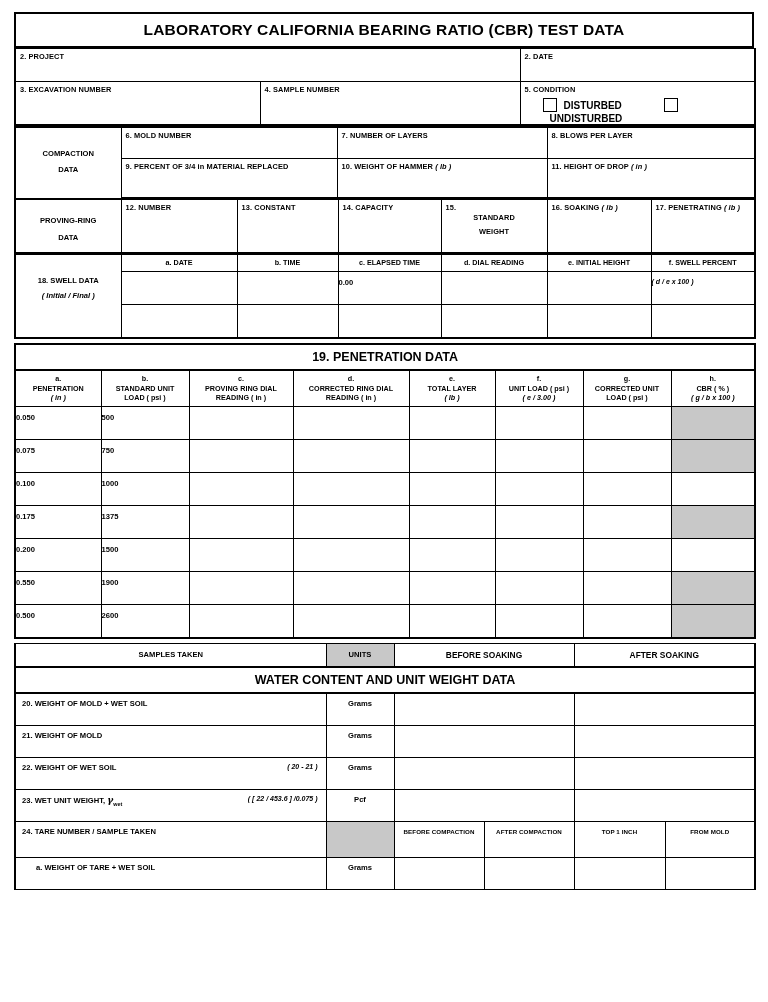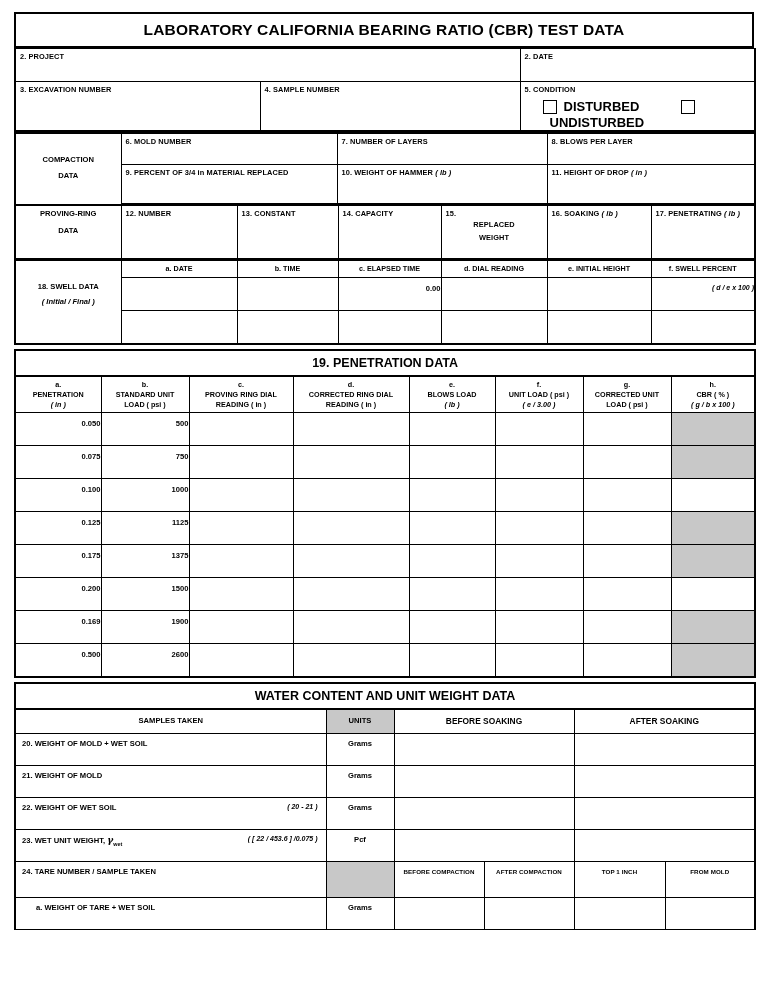--- a/index.html
+++ b/index.html
@@ -17,29 +17,29 @@
   .lbl .it{font-style:italic;font-weight:bold;}
   .ctr{text-align:center;}
   .shade{background:#c8c8c8;}
   .thk-t{border-top:2px solid #000;}
   .thk-b{border-bottom:2px solid #000;}
   .thk-l{border-left:2px solid #000;}
   .thk-r{border-right:2px solid #000;}
   .sec{font-size:12.5px;font-weight:bold;text-align:center;padding:5px 0 5px 0;}
   .ch{font-size:7.2px;font-weight:bold;text-align:center;line-height:1.35;padding:3px 2px 3px 2px;}
   .ch .it{font-style:italic;}
-  .dv{font-size:7.6px;font-weight:bold;text-align:right;padding:6px 0 5px 0;}
+  .dv{font-size:7.6px;font-weight:bold;text-align:left;padding:6px 0 5px 0;}
   .rw{height:21px;}
   .wc{font-size:7.6px;font-weight:bold;padding:5px 0 4px 6px;position:relative;}
   .wc .paren{position:absolute;right:8px;top:5px;font-style:italic;font-size:7px;}
   .wc .ind{padding-left:14px;display:inline-block;}
   .units{font-size:7.6px;font-weight:bold;text-align:center;padding:5px 0 4px 0;}
   .subh{font-size:6.2px;font-weight:bold;text-align:center;padding:6px 1px 5px 1px;letter-spacing:.1px;}
   .cbx{display:inline-block;width:12px;height:12px;border:1.4px solid #000;background:#fff;vertical-align:middle;}
-  .condrow{padding:4px 0 0 22px;font-size:13px;font-weight:bold;}
+  .condrow{padding:4px 0 0 22px;font-size:10px;font-weight:bold;}
   .condrow span.t{vertical-align:middle;padding:0 0 0 7px;}
   .gap{display:inline-block;width:42px;}
   .sub{font-size:5.4px;vertical-align:sub;}
   .gm{font-family:"DejaVu Serif", serif;font-style:italic;font-weight:bold;}
 </style>
 </head>
 <body>
 
 <div class="page">
 
@@ -130,37 +130,37 @@
         <col style="width:116px">
         <col style="width:101px">
         <col style="width:103px">
         <col style="width:106px">
         <col style="width:104px">
         <col style="width:104px">
       </colgroup>
     <tbody>
         <tr>
       <td class="thk-l thk-b" style="height:52px">
-        <div class="ctr" style="font-size:7.6px;font-weight:bold;line-height:2.2;">
+        <div class="ctr" style="font-size:7.6px;font-weight:bold;padding-top:13px;line-height:2.2;">
           <div>PROVING-RING</div>
           <div>DATA</div>
         </div>
       </td>
       <td class="thk-b">
         <div class="lbl">12. NUMBER</div>
       </td>
       <td class="thk-b">
         <div class="lbl">13. CONSTANT</div>
       </td>
       <td class="thk-b">
         <div class="lbl">14. CAPACITY</div>
       </td>
       <td class="thk-b">
         <div class="lbl">15.</div>
-        <div class="lbl ctr" style="padding:1px 0 0 0">REPLACED</div>
+        <div class="lbl ctr" style="padding:1px 0 0 0">STANDARD</div>
         <div class="lbl ctr" style="padding:4px 0 0 0">WEIGHT</div>
       </td>
       <td class="thk-b">
         <div class="lbl"><span>16.  SOAKING</span> <span class="it">( lb )</span></div>
       </td>
       <td class="thk-b thk-r">
         <div class="lbl"><span>17. PENETRATING</span> <span class="it">( lb )</span></div>
       </td>
     </tr>
   </tbody>
@@ -243,21 +243,21 @@
         <div>PROVING RING DIAL</div>
         <div>READING ( in )</div>
       </td>
       <td class="ch">
         <div>d.</div>
         <div>CORRECTED RING DIAL</div>
         <div>READING ( in )</div>
       </td>
       <td class="ch">
         <div>e.</div>
-        <div>BLOWS LOAD</div>
+        <div>TOTAL LAYER</div>
         <div class="it">( lb )</div>
       </td>
       <td class="ch">
         <div>f.</div>
         <div>UNIT LOAD  ( psi )</div>
         <div class="it">( e / 3.00 )</div>
       </td>
       <td class="ch">
         <div>g.</div>
         <div>CORRECTED UNIT</div>
@@ -295,51 +295,41 @@
           <td class="dv rw thk-l">0.100</td>
           <td class="dv rw">1000</td>
           <td class="rw"></td>
           <td class="rw"></td>
           <td class="rw"></td>
           <td class="rw"></td>
           <td class="rw"></td>
           <td class="rw thk-r"></td>
         </tr>
         <tr>
-          <td class="dv rw thk-l">0.125</td>
-          <td class="dv rw">1125</td>
-          <td class="rw"></td>
-          <td class="rw"></td>
-          <td class="rw"></td>
-          <td class="rw"></td>
-          <td class="rw"></td>
-          <td class="rw thk-r shade"></td>
-        </tr>
-        <tr>
           <td class="dv rw thk-l">0.175</td>
           <td class="dv rw">1375</td>
           <td class="rw"></td>
           <td class="rw"></td>
           <td class="rw"></td>
           <td class="rw"></td>
           <td class="rw"></td>
           <td class="rw thk-r shade"></td>
         </tr>
         <tr>
           <td class="dv rw thk-l">0.200</td>
           <td class="dv rw">1500</td>
           <td class="rw"></td>
           <td class="rw"></td>
           <td class="rw"></td>
           <td class="rw"></td>
           <td class="rw"></td>
           <td class="rw thk-r"></td>
         </tr>
         <tr>
-          <td class="dv rw thk-l">0.169</td>
+          <td class="dv rw thk-l">0.550</td>
           <td class="dv rw">1900</td>
           <td class="rw"></td>
           <td class="rw"></td>
           <td class="rw"></td>
           <td class="rw"></td>
           <td class="rw"></td>
           <td class="rw thk-r shade"></td>
         </tr>
         <tr>
           <td class="dv rw thk-l thk-b">0.500</td>
@@ -358,29 +348,29 @@
     <colgroup>
         <col style="width:311px">
         <col style="width:68px">
         <col style="width:90px">
         <col style="width:90px">
         <col style="width:91px">
         <col style="width:90px">
       </colgroup>
     <tbody>
         <tr>
-      <td colspan="6" class="thk-t thk-l thk-r thk-b">
-        <div class="sec">WATER CONTENT AND UNIT WEIGHT DATA</div>
-      </td>
-    </tr>
-    <tr>
       <td class="ch thk-l" style="font-size:7.6px;padding:6px 0 5px 0">SAMPLES TAKEN</td>
       <td class="ch shade" style="font-size:7.6px;padding:6px 0 5px 0">UNITS</td>
       <td colspan="2" class="ch" style="font-size:8.4px;padding:6px 0 5px 0">BEFORE SOAKING</td>
       <td colspan="2" class="ch thk-r" style="font-size:8.4px;padding:6px 0 5px 0">AFTER SOAKING</td>
+    </tr>
+    <tr>
+      <td colspan="6" class="thk-t thk-l thk-r thk-b">
+        <div class="sec">WATER CONTENT AND UNIT WEIGHT DATA</div>
+      </td>
     </tr>
 
     <tr>
       <td class="wc thk-l" style="height:22px">
         <span>20. WEIGHT OF MOLD  +  WET SOIL</span>
       </td>
       <td class="units">Grams</td>
       <td colspan="2"></td>
       <td colspan="2" class="thk-r"></td>
     </tr>

